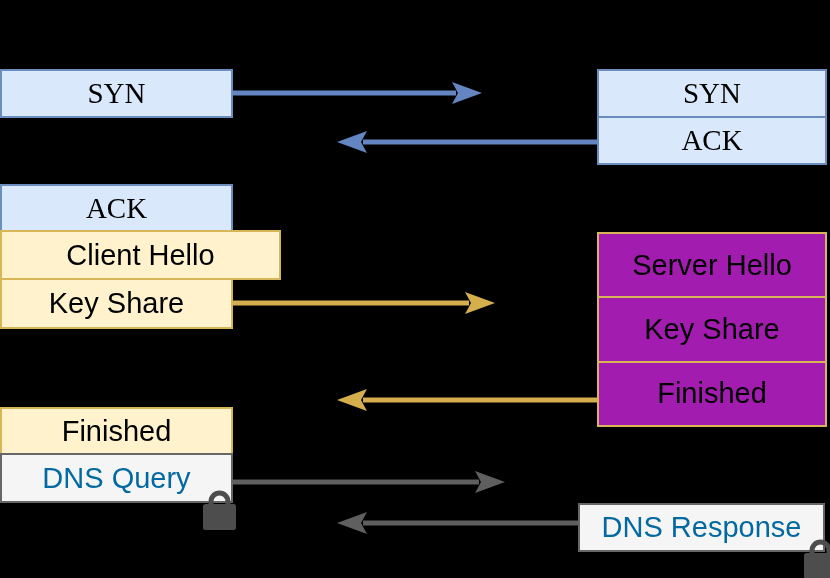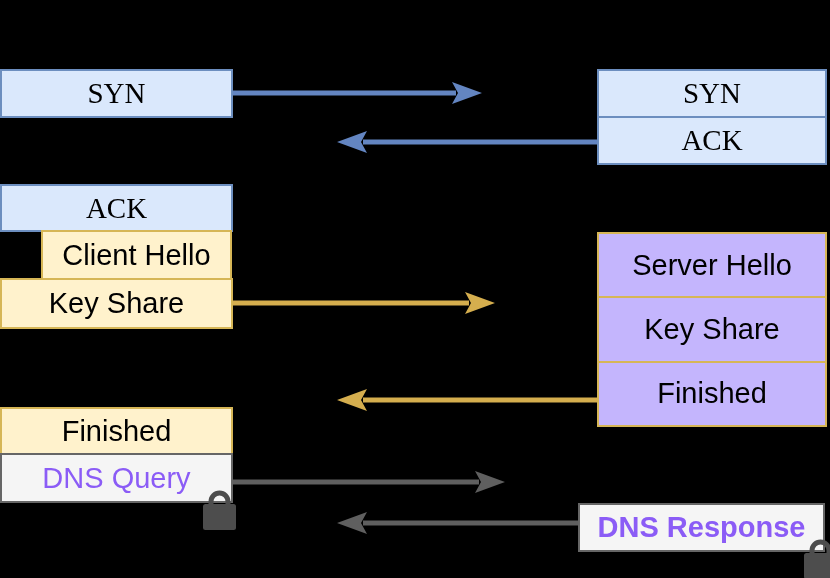--- a/index.html
+++ b/index.html
@@ -12,21 +12,21 @@
   }
   .box{
     position:absolute;
     box-sizing:border-box;
     display:flex;align-items:center;justify-content:center;
     font-size:29px;line-height:1;color:#000;
     white-space:nowrap;
   }
   .blue  {background:#dae8fc;border:2px solid #6c8ebf;font-family:Liberation Serif, serif;}
   .yellow{background:#fff2cc;border:2px solid #d6b656;}
-  .gray  {background:#f5f5f5;border:2px solid #666666;color:#8b5cf6;}
+  .gray  {background:#f5f5f5;border:2px solid #666666;color:#0369a1;}
   .stack{
     position:absolute;box-sizing:border-box;
     display:flex;flex-direction:column;
     font-size:29px;line-height:1;color:#000;
   }
   .stack .cell{
     flex:1;display:flex;align-items:center;justify-content:center;
     box-sizing:border-box;white-space:nowrap;
   }
   .stack.blue .cell + .cell{border-top:2px solid #6c8ebf;}
@@ -40,21 +40,21 @@
 <div id="canvas">
 
   <div class="box blue" style="left:0;top:69;width:233px;height:49px;left:0px;top:69px;">
     <span>SYN</span>
   </div>
 
   <div class="box blue" style="left:0px;top:184px;width:233px;height:48px;">
     <span>ACK</span>
   </div>
 
-  <div class="box yellow" style="left:0px;top:230px;width:191px;height:50px;margin-left:41px;">
+  <div class="box yellow" style="left:0px;top:230px;width:281px;height:50px;">
     <span>Client Hello</span>
   </div>
 
   <div class="box yellow" style="left:0px;top:278px;width:233px;height:51px;">
     <span>Key Share</span>
   </div>
 
   <div class="box yellow" style="left:0px;top:407px;width:233px;height:48px;">
     <span>Finished</span>
   </div>
@@ -65,33 +65,33 @@
 
   <div class="stack blue" style="left:597px;top:69px;width:230px;height:96px;border:2px solid #6c8ebf;background:#dae8fc;">
     <div class="cell">
       <span>SYN</span>
     </div>
     <div class="cell">
       <span>ACK</span>
     </div>
   </div>
 
-  <div class="stack yellow" style="left:597px;top:232px;width:230px;height:195px;border:2px solid #d6b656;background:#c4b5fd;">
+  <div class="stack yellow" style="left:597px;top:232px;width:230px;height:195px;border:2px solid #d6b656;background:#a21caf;">
     <div class="cell">
       <span>Server Hello</span>
     </div>
     <div class="cell">
       <span>Key Share</span>
     </div>
     <div class="cell">
       <span>Finished</span>
     </div>
   </div>
 
-  <div class="box gray" style="left:578px;top:503px;width:247px;height:49px;font-weight:bold;">
+  <div class="box gray" style="left:578px;top:503px;width:247px;height:49px;">
     <span>DNS Response</span>
   </div>
 
   <svg class="arrow" style="left:233px;top:78px;" width="249" height="30" viewBox="0 0 249 30">
     <line x1="0" y1="15" x2="223" y2="15" stroke="#6385c1" stroke-width="5"></line>
     <polygon points="249,15 219,4 225,15 219,26" fill="#6385c1"></polygon>
   </svg>
 
   <svg class="arrow" style="left:337px;top:127px;" width="260" height="30" viewBox="0 0 260 30">
     <line x1="26" y1="15" x2="260" y2="15" stroke="#6385c1" stroke-width="5"></line>

